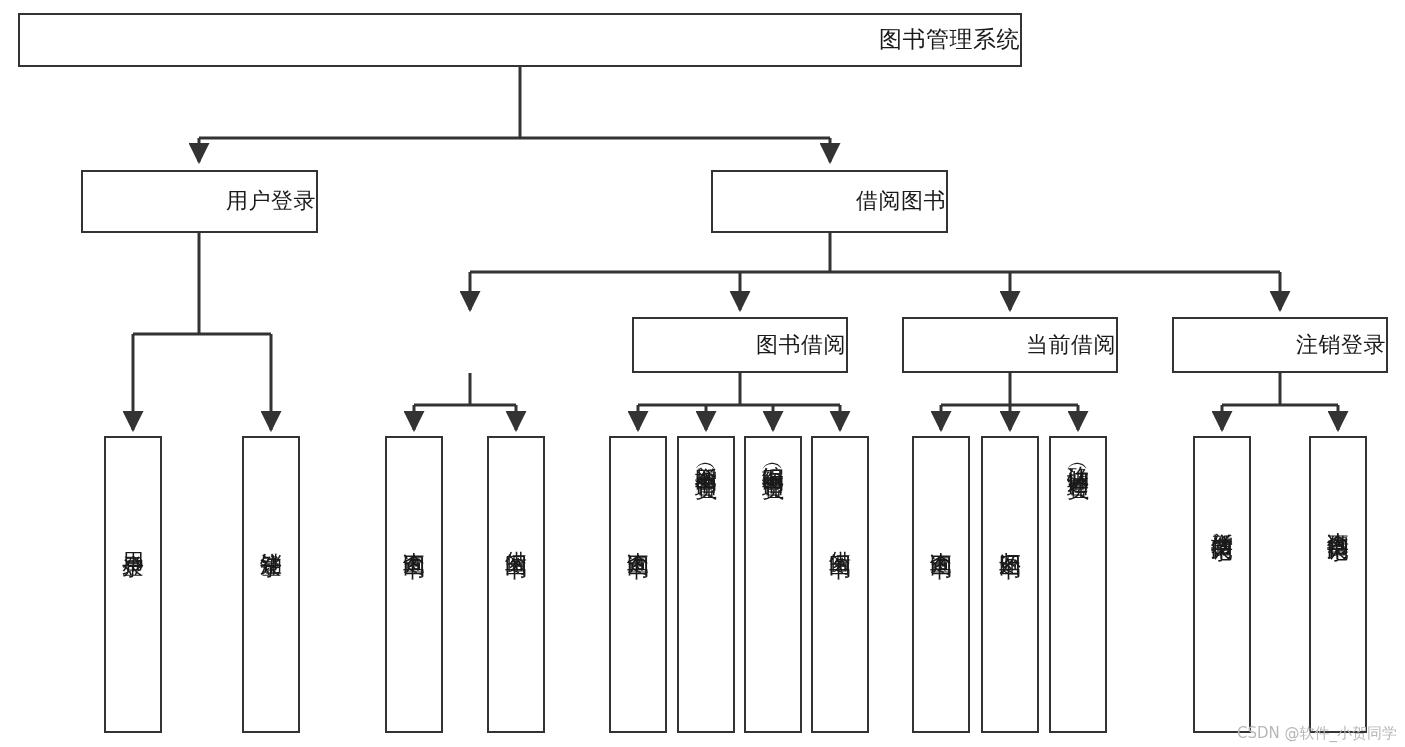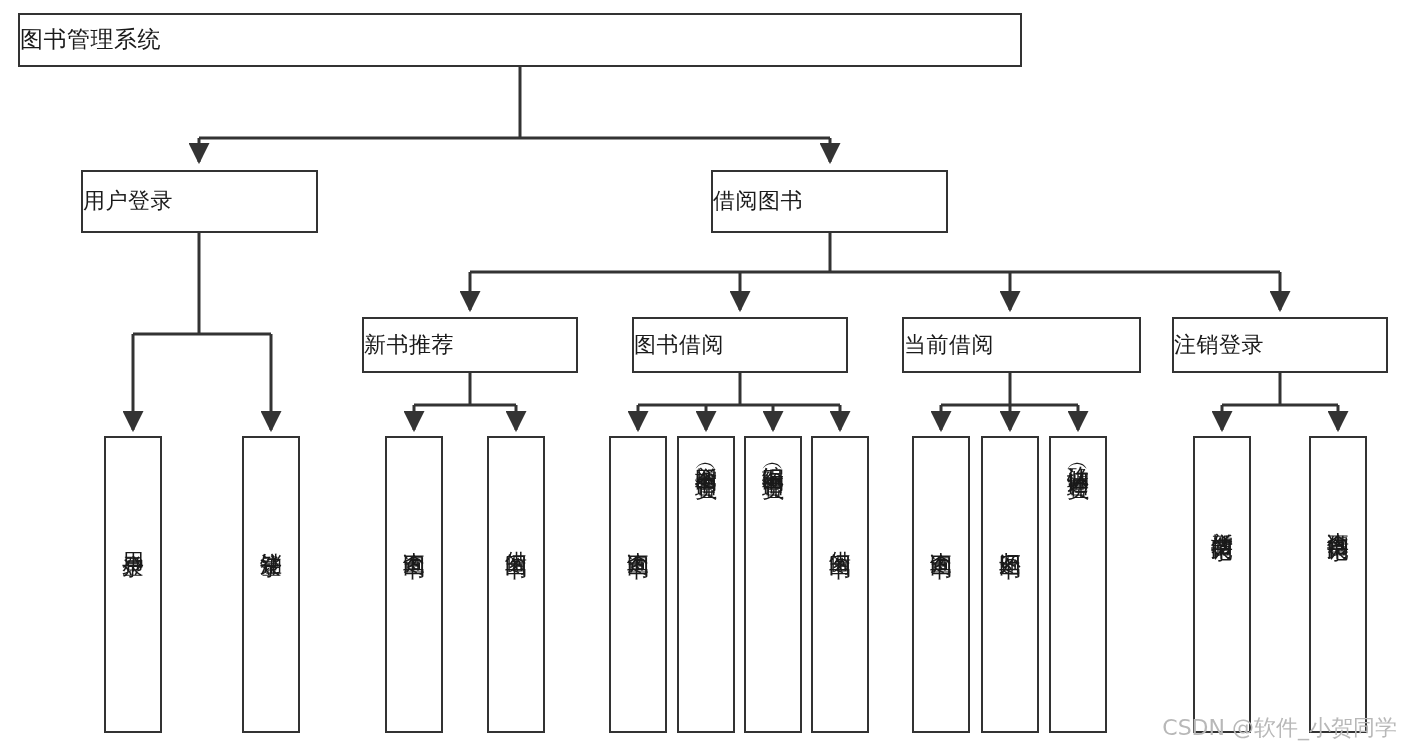--- a/index.html
+++ b/index.html
@@ -25,21 +25,21 @@
     width: 1405px;
     height: 747px;
   }
   .node {
     position: absolute;
     box-sizing: border-box;
     background: #ffffff;
     border: 2px solid #333333;
     display: flex;
     align-items: center;
-    justify-content: flex-start;
+    justify-content: flex-end;
     z-index: 2;
   }
   .node-label {
     color: #1a1a1a;
     letter-spacing: 0.5px;
     white-space: nowrap;
   }
   
   .node.horiz .node-label {
     font-size: 22px;
@@ -68,21 +68,21 @@
   .node.vert.pad-big {
     padding-top: 96px;
   }
   .node.vert.pad-top {
     padding-top: 10px;
   }
   #watermark {
     position: absolute;
     right: 8px;
     bottom: 4px;
-    font-size: 22px;
+    font-size: 15px;
     color: #b8b8b8;
     z-index: 5;
     white-space: nowrap;
     pointer-events: none;
   }
 </style>
 </head>
 <body>
 
 <div id="diagram-root">
@@ -141,27 +141,24 @@
     <span class="node-label">图书管理系统</span>
   </div>
 
   <div class="node horiz" style="left:81px; top:170px; width:237px; height:63px;">
     <span class="node-label">用户登录</span>
   </div>
   <div class="node horiz" style="left:711px; top:170px; width:237px; height:63px;">
     <span class="node-label">借阅图书</span>
   </div>
 
-  <div class="node horiz" style="left:362px; top:317px; width:216px; height:56px;">
-    <span class="node-label">新书推荐</span>
-  </div>
   <div class="node horiz" style="left:632px; top:317px; width:216px; height:56px;">
     <span class="node-label">图书借阅</span>
   </div>
-  <div class="node horiz" style="left:902px; top:317px; width:239px; height:56px;">
+  <div class="node horiz" style="left:902px; top:317px; width:216px; height:56px;">
     <span class="node-label">当前借阅</span>
   </div>
   <div class="node horiz" style="left:1172px; top:317px; width:216px; height:56px;">
     <span class="node-label">注销登录</span>
   </div>
 
   <div class="node vert pad-big" style="left:104px; top:436px; width:58px; height:297px;">
     <span class="node-label">用户登录</span>
   </div>
   <div class="node vert pad-big" style="left:242px; top:436px; width:58px; height:297px;">

